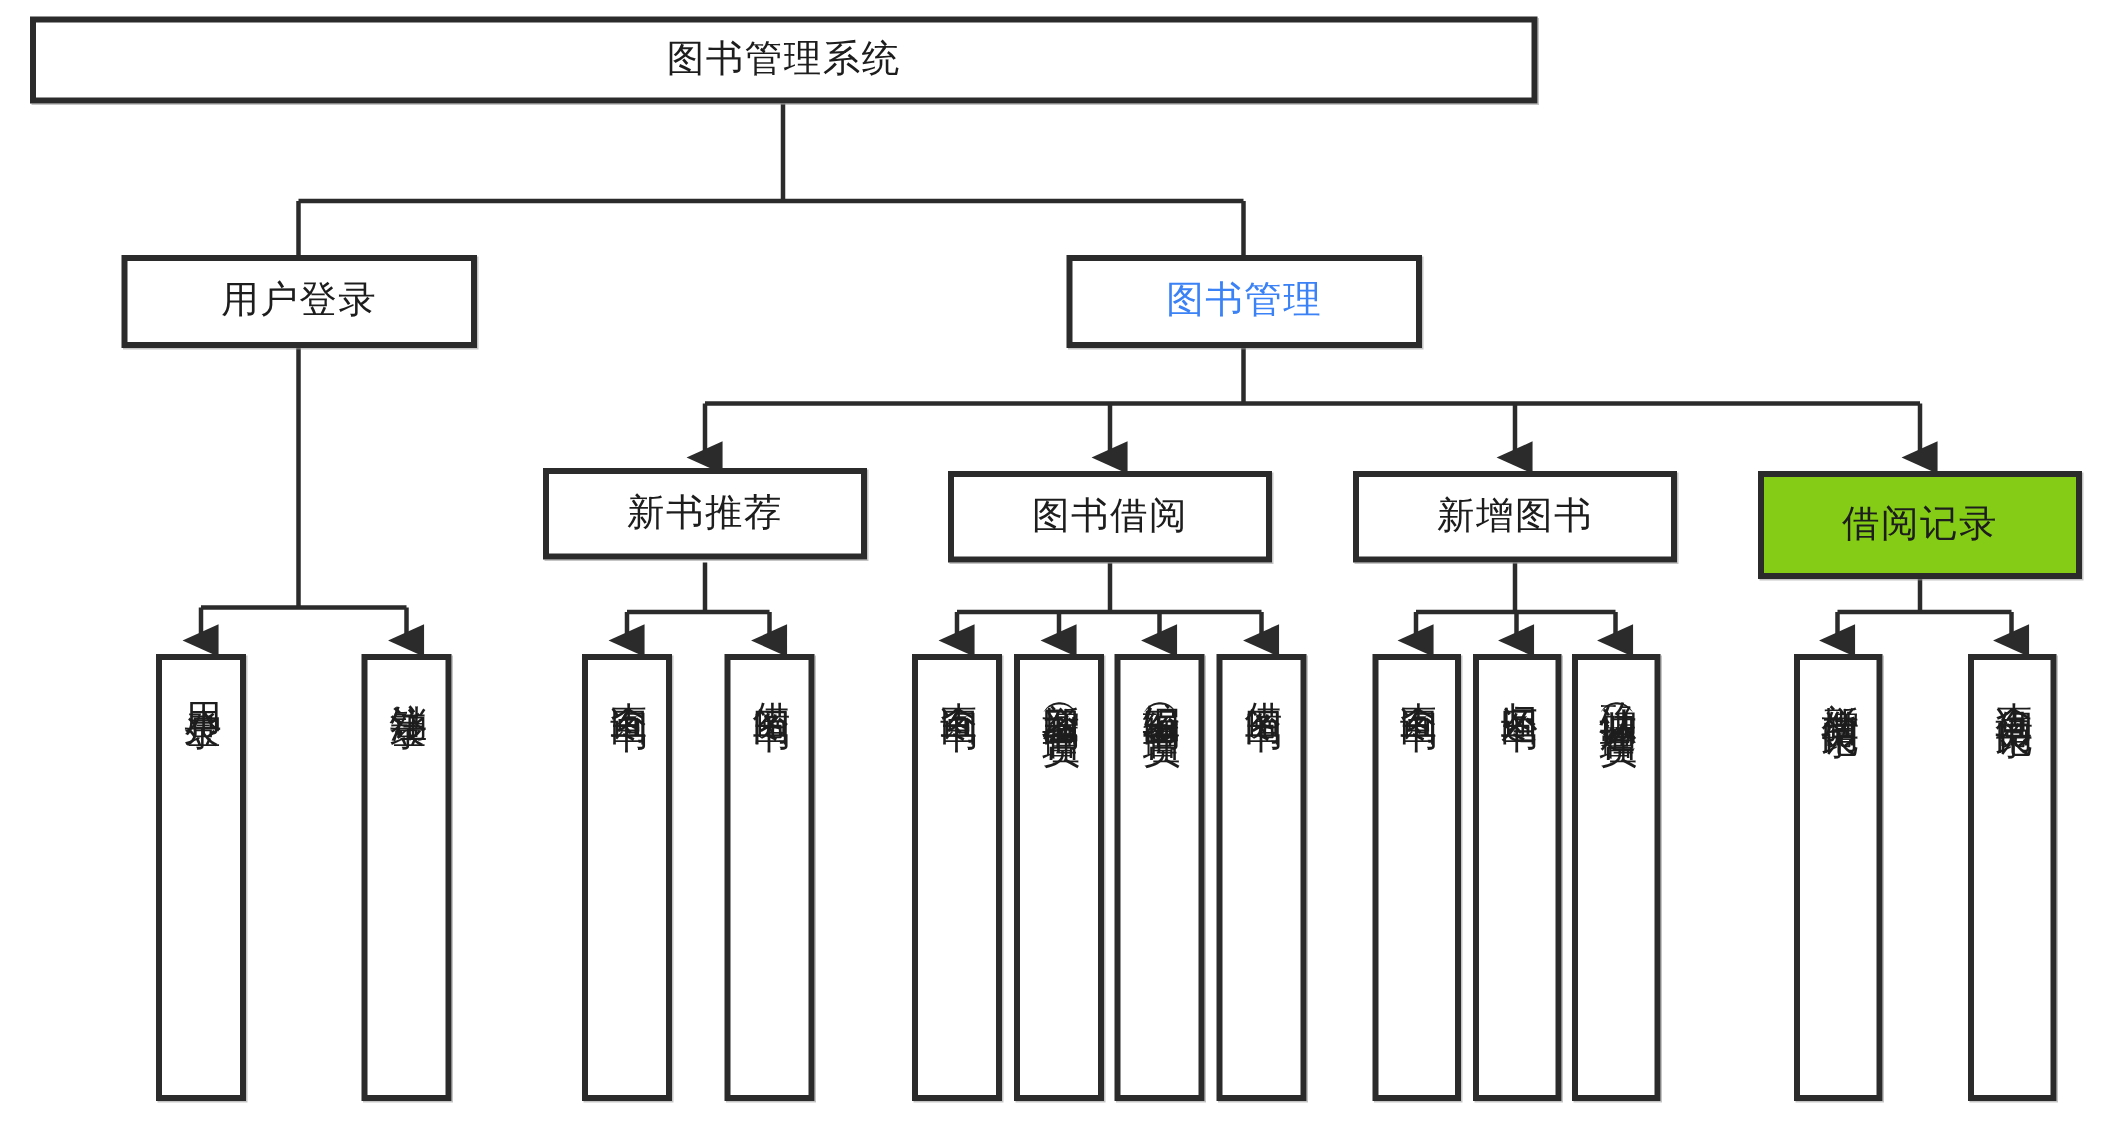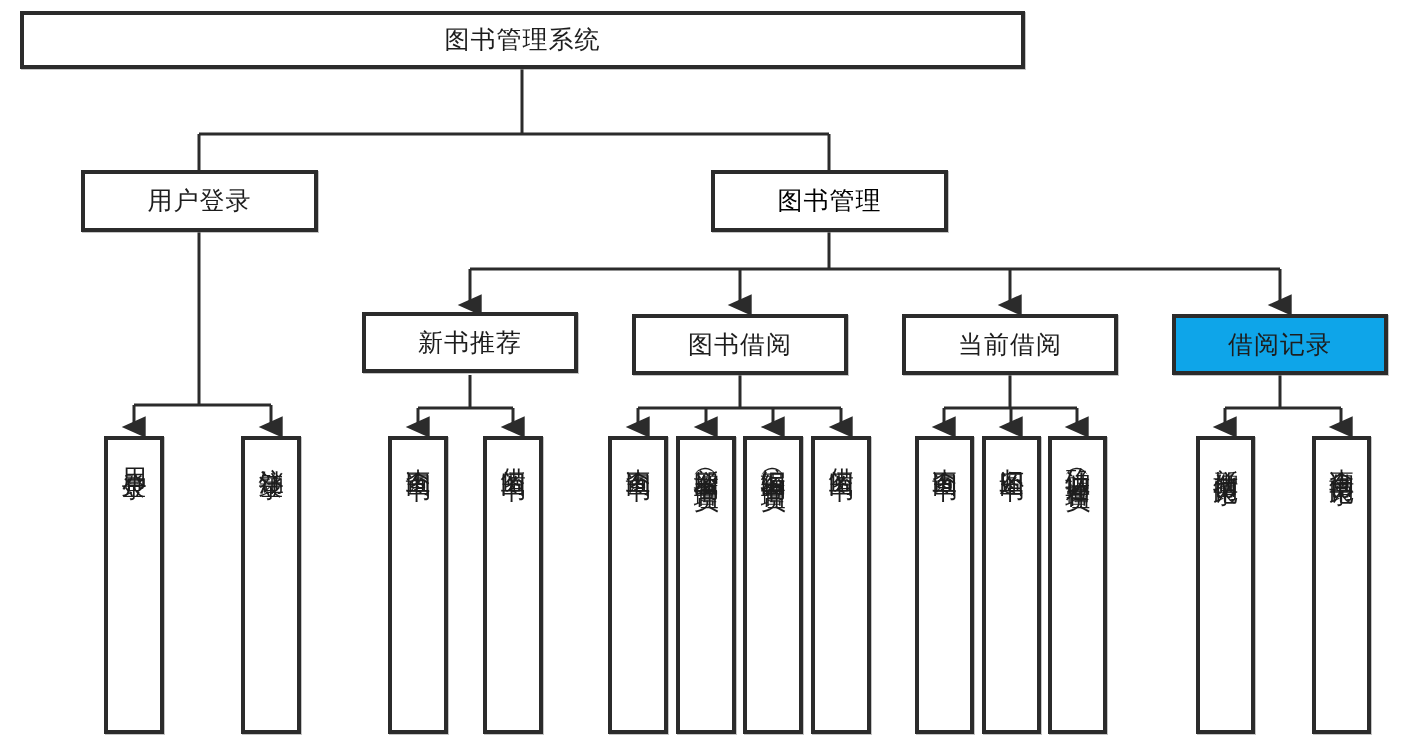--- a/index.html
+++ b/index.html
@@ -97,32 +97,32 @@
   </svg>
 
   <div id="nodes-layer">
       <div class="node-box node-horizontal" style="left: 20px; top: 11px; width: 1005px; height: 58px; border-color: rgb(43, 43, 43); background: rgb(255, 255, 255);">
         <span class="node-label" style="color: rgb(29, 29, 29);">图书管理系统</span>
       </div>
       <div class="node-box node-horizontal" style="left: 81px; top: 170px; width: 237px; height: 62px; border-color: rgb(43, 43, 43); background: rgb(255, 255, 255);">
         <span class="node-label" style="color: rgb(29, 29, 29);">用户登录</span>
       </div>
       <div class="node-box node-horizontal" style="left: 711px; top: 170px; width: 237px; height: 62px; border-color: rgb(43, 43, 43); background: rgb(255, 255, 255);">
-        <span class="node-label" style="color: #000000;">图书管理</span>
+        <span class="node-label" style="color: #3b82f6;">图书管理</span>
       </div>
       <div class="node-box node-horizontal" style="left: 362px; top: 312px; width: 216px; height: 61px; border-color: rgb(43, 43, 43); background: rgb(255, 255, 255);">
         <span class="node-label" style="color: rgb(29, 29, 29);">新书推荐</span>
       </div>
       <div class="node-box node-horizontal" style="left: 632px; top: 314px; width: 216px; height: 61px; border-color: rgb(43, 43, 43); background: rgb(255, 255, 255);">
         <span class="node-label" style="color: rgb(29, 29, 29);">图书借阅</span>
       </div>
       <div class="node-box node-horizontal" style="left: 902px; top: 314px; width: 216px; height: 61px; border-color: rgb(43, 43, 43); background: rgb(255, 255, 255);">
-        <span class="node-label" style="color: rgb(29, 29, 29);">当前借阅</span>
+        <span class="node-label" style="color: rgb(29, 29, 29);">新增图书</span>
       </div>
-      <div class="node-box node-horizontal" style="left: 1172px; top: 314px; width: 216px; height: 61px; border-color: rgb(43, 43, 43); background: #0ea5e9;">
+      <div class="node-box node-horizontal" style="left: 1172px; top: 314px; width: 216px; height: 72px; border-color: rgb(43, 43, 43); background: #84cc16;">
         <span class="node-label" style="color: rgb(29, 29, 29);">借阅记录</span>
       </div>
       <div class="node-box node-vertical" style="left: 104px; top: 436px; width: 60px; height: 298px; border-color: rgb(43, 43, 43); background: rgb(255, 255, 255);">
         <span class="node-label" style="color: rgb(29, 29, 29);">用户登录</span>
       </div>
       <div class="node-box node-vertical" style="left: 241px; top: 436px; width: 60px; height: 298px; border-color: rgb(43, 43, 43); background: rgb(255, 255, 255);">
         <span class="node-label" style="color: rgb(29, 29, 29);">注销登录</span>
       </div>
       <div class="node-box node-vertical" style="left: 388px; top: 436px; width: 60px; height: 298px; border-color: rgb(43, 43, 43); background: rgb(255, 255, 255);">
         <span class="node-label" style="color: rgb(29, 29, 29);">查询图书</span>

